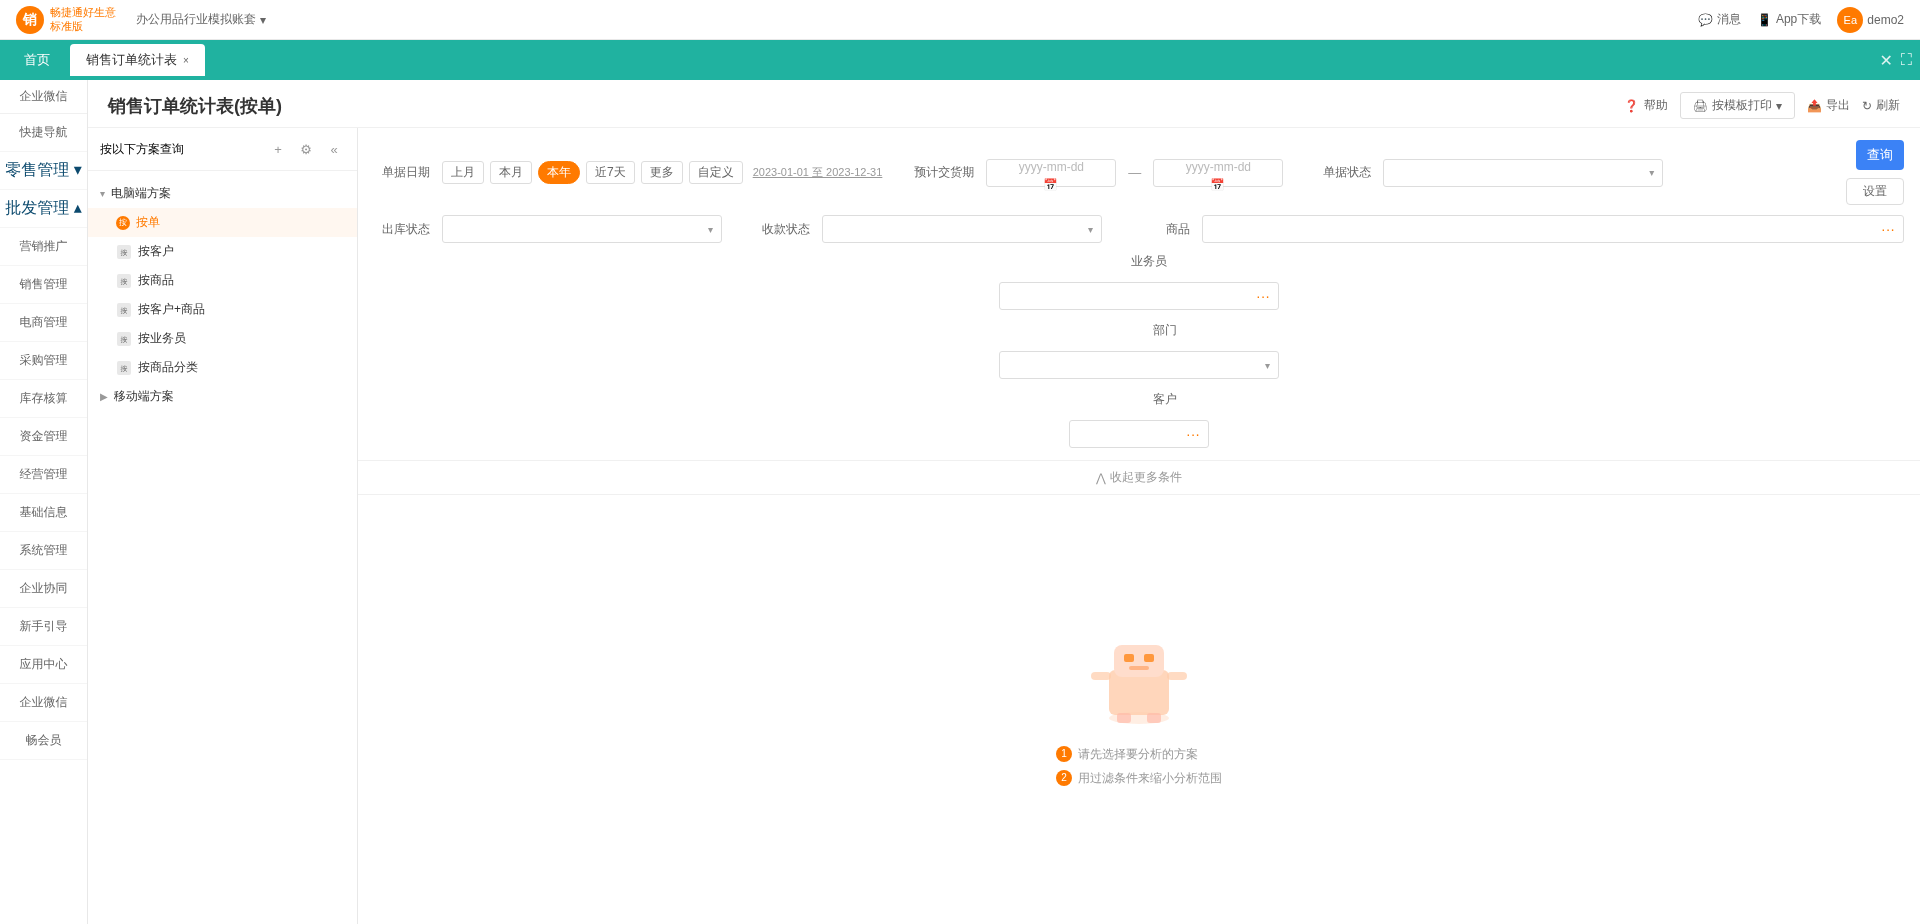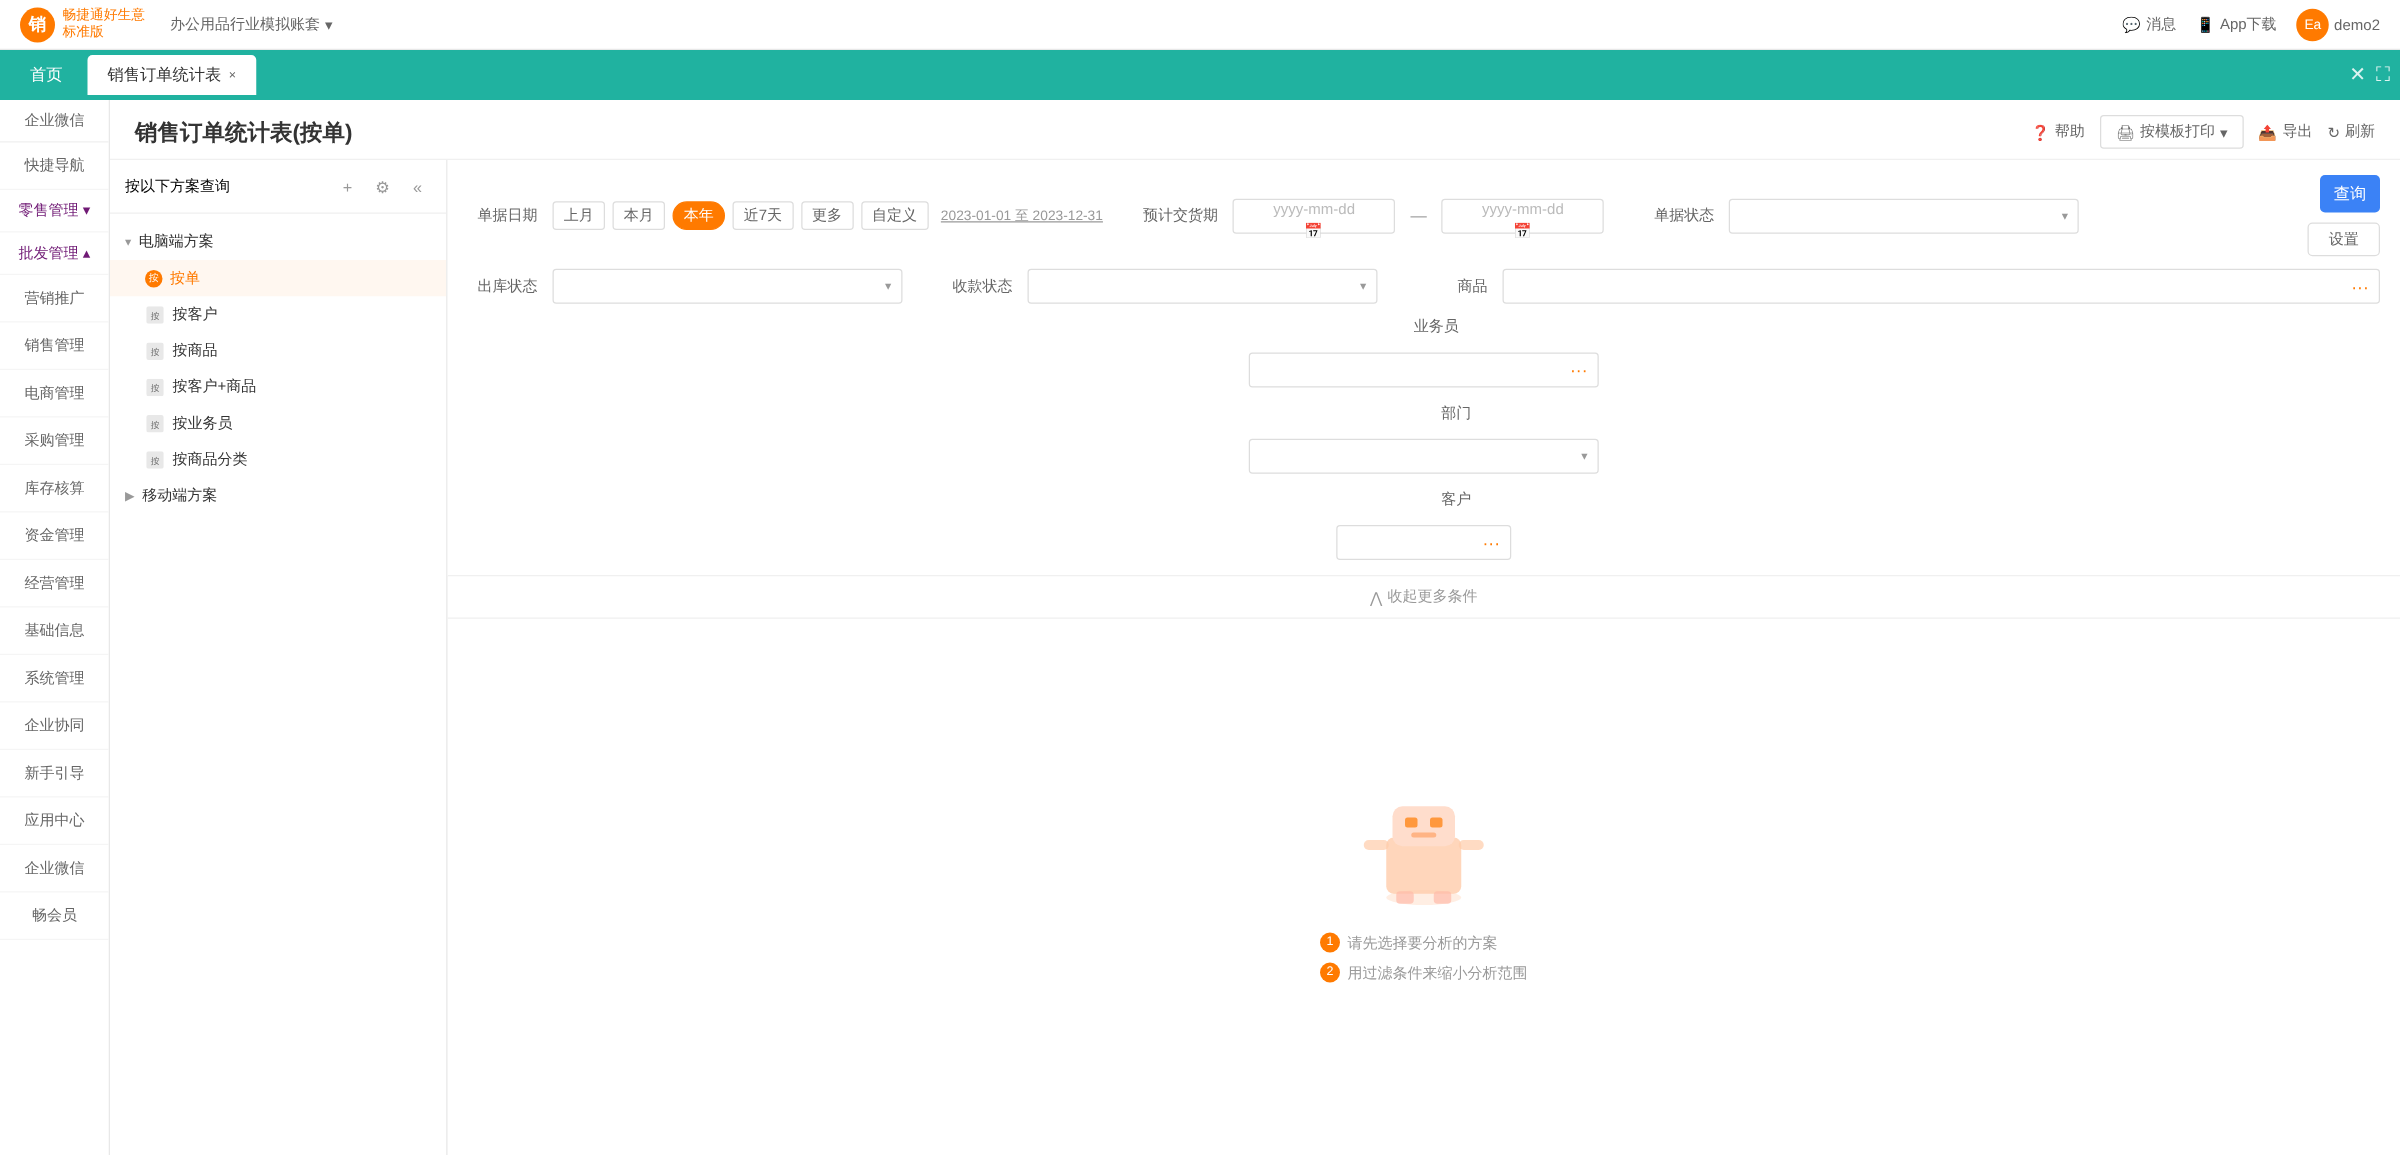--- a/index.html
+++ b/index.html
@@ -25,21 +25,21 @@
     .tab-bar-actions { margin-left: auto; display: flex; align-items: center; gap: 8px; }
     .tab-action-btn { color: rgba(255,255,255,0.85); cursor: pointer; font-size: 16px; }
 
     
     .main-layout { display: flex; flex: 1; overflow: hidden; }
 
     
     .sidebar { width: 88px; background: #fff; border-right: 1px solid #e8e8e8; display: flex; flex-direction: column; overflow-y: auto; flex-shrink: 0; }
     .sidebar-search { padding: 8px; font-size: 12px; color: #666; text-align: center; cursor: pointer; border-bottom: 1px solid #f0f0f0; }
     .sidebar-nav-item { padding: 10px 4px; text-align: center; cursor: pointer; font-size: 12px; color: #666; border-bottom: 1px solid #f5f5f5; }
-    .sidebar-section { padding: 8px 4px; font-size: 12px; color: #701a75; text-align: center; border-bottom: 1px solid #f5f5f5; font-weight: 500; cursor: pointer; }
+    .sidebar-section { padding: 8px 4px; font-size: 16px; color: #0c4a6e; text-align: center; border-bottom: 1px solid #f5f5f5; font-weight: 500; cursor: pointer; }
 
     
     .content-area { flex: 1; display: flex; flex-direction: column; overflow: hidden; background: #fff; }
 
     
     .page-header { padding: 12px 20px 8px; display: flex; align-items: center; justify-content: space-between; border-bottom: 1px solid #f0f0f0; flex-shrink: 0; }
     .page-title { font-size: 18px; font-weight: 600; color: #333; }
     .page-actions { display: flex; align-items: center; gap: 12px; font-size: 12px; color: #666; }
     .page-action-item { display: flex; align-items: center; gap: 4px; cursor: pointer; }
     .page-action-btn { display: flex; align-items: center; gap: 4px; padding: 4px 12px; border: 1px solid #ddd; border-radius: 3px; cursor: pointer; background: #fff; font-size: 12px; color: #666; }

